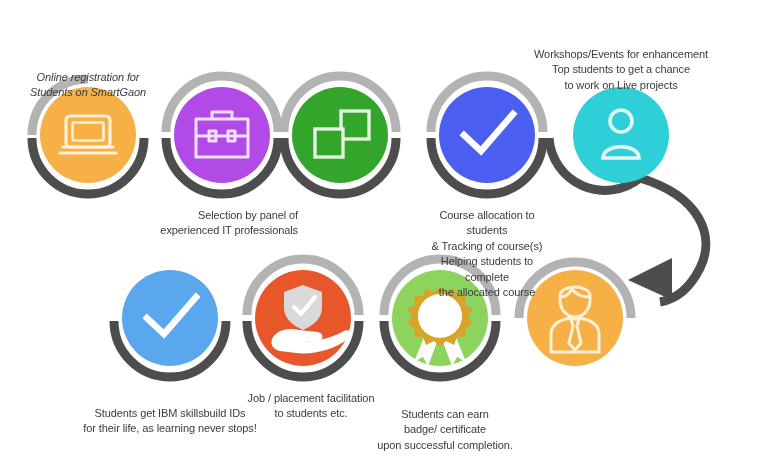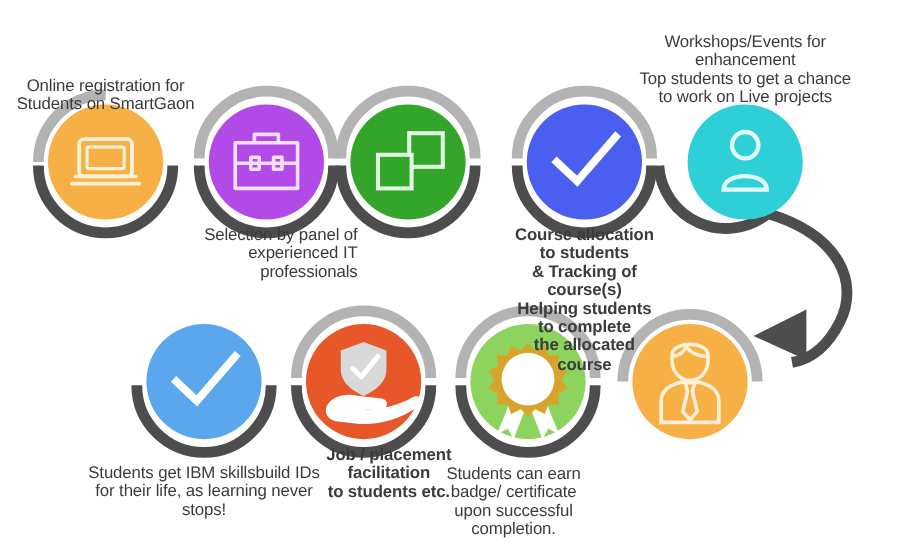--- a/index.html
+++ b/index.html
@@ -23,26 +23,27 @@
   #svg-layer {
     position: absolute;
     left: 0;
     top: 0;
     width: 768px;
     height: 458px;
   }
   .caption {
     position: absolute;
     font-family: "Liberation Sans", sans-serif;
-    font-size: 14px;
+    font-size: 11px;
     line-height: 15.4px;
     color: #3b3b3b;
     text-align: center;
     white-space: pre-line;
     letter-spacing: -0.1px;
+    margin-top: 20px;
   }
 </style>
 </head>
 <body>
 
 <div id="canvas">
 
   <svg id="svg-layer" viewBox="0 0 768 458" xmlns="http://www.w3.org/2000/svg">
     <defs>
       
@@ -186,40 +187,40 @@
         <path d="M 560 297 C 566 297 570 293 572 289 C 576 295 584 297 590 297"></path>
         <path d="M 551 352 L 551 334 C 551 323 563 318 575 318
                  C 587 318 599 323 599 334 L 599 352 Z"></path>
         <path d="M 571 319 L 579 319 L 577 326 L 581 343 L 575 350
                  L 569 343 L 573 326 Z"></path>
       </g>
     </g>
 
   </svg>
 
-  <div class="caption" style="left:8px; top:64px; width:160px;">Online registration for
+  <div class="caption" style="left:8px; top:50px; width:160px;font-style:italic;">Online registration for
 Students on SmartGaon</div>
 
   <div class="caption" style="left:146px; top:188px; width:152px;text-align:right;">Selection by panel of
 experienced IT professionals</div>
 
 
-  <div class="caption" style="left:423px; top:188px; width:128px;font-weight:bold;">Course allocation to students
+  <div class="caption" style="left:423px; top:188px; width:128px;">Course allocation to students
 &amp; Tracking of course(s)
 Helping students to complete
 the allocated course</div>
 
   <div class="caption" style="left:526px; top:27px; width:190px;">Workshops/Events for enhancement
 Top students to get a chance
 to work on Live projects</div>
 
   <div class="caption" style="left:66px; top:386px; width:208px;">Students get IBM skillsbuild IDs
 for their life, as learning never stops!</div>
 
-  <div class="caption" style="left:254px; top:371px; width:140px;font-weight:bold;">Job / placement facilitation
+  <div class="caption" style="left:241px; top:371px; width:140px;">Job / placement facilitation
 to students etc.</div>
 
-  <div class="caption" style="left:352px; top:387px; width:152px;">Students can earn
+  <div class="caption" style="left:369px; top:387px; width:152px;">Students can earn
 badge/ certificate
 upon successful completion.</div>
 
 
 </div>
 
 </body></html>

